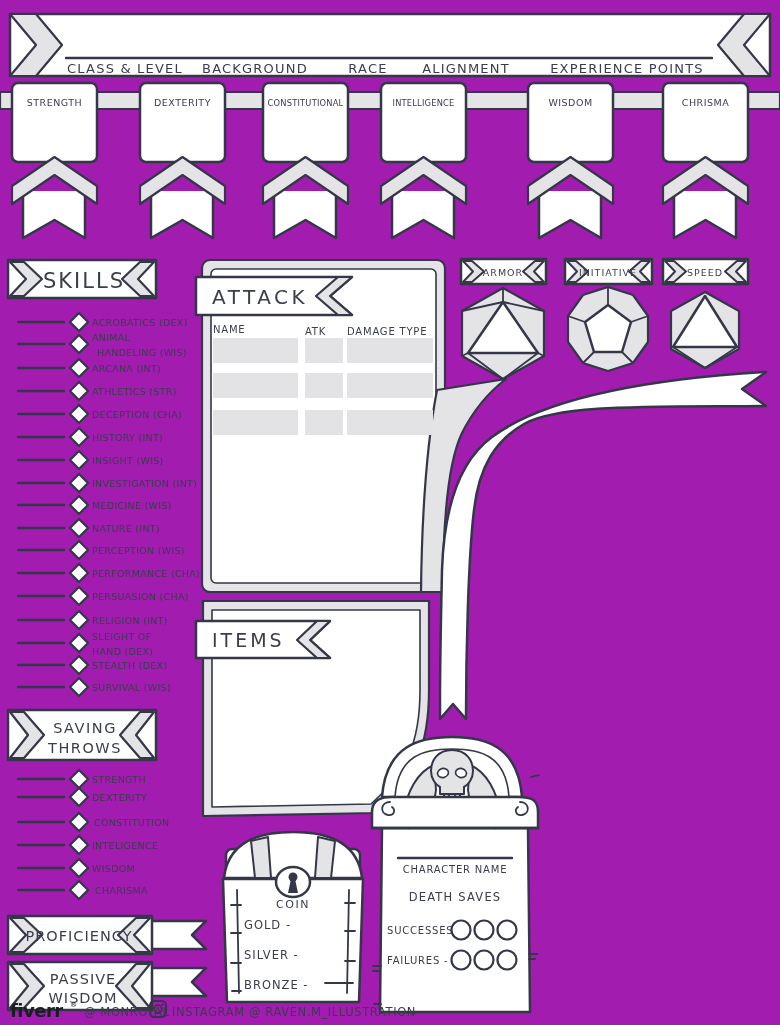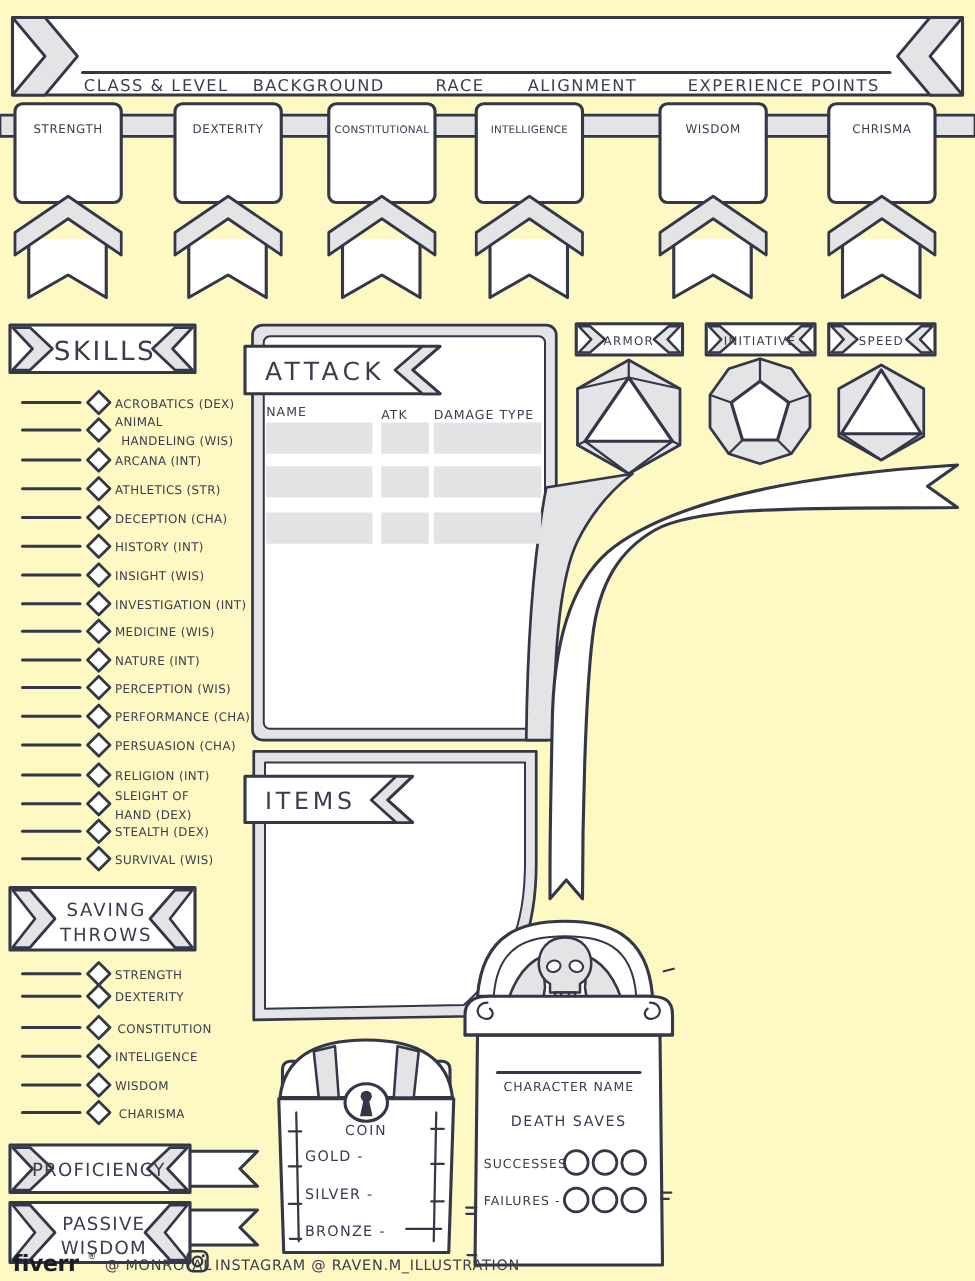--- a/index.html
+++ b/index.html
@@ -1,16 +1,16 @@
 <!DOCTYPE html>
 <html><head>
 <meta charset="utf-8">
 <style>
   html,body{margin:0;padding:0;background:#fff;}
-  .page{position:relative;width:780px;height:1025px;background:#fef9c3;overflow:hidden;
+  .page{position:relative;width:780px;height:1025px;background:#a21caf;overflow:hidden;
         font-family:"DejaVu Sans",sans-serif;}
   svg{position:absolute;inset:0;}
   
   .shape{fill:#ffffff;stroke:#343748;stroke-width:2.5;stroke-linejoin:round;}
   .shape-thin{fill:#ffffff;stroke:#343748;stroke-width:1.6;stroke-linejoin:round;}
   .grayfill{fill:#e4e4e7;stroke:#343748;stroke-width:2.2;stroke-linejoin:round;}
   .graysoft{fill:#e4e4e7;stroke:#343748;stroke-width:2;stroke-linejoin:round;}
   .cell{fill:#e3e3e6;stroke:none;}
   .ln{stroke:#343748;stroke-width:2.4;stroke-linecap:round;}
   .ln-thin{stroke:#343748;stroke-width:1.8;stroke-linecap:round;fill:none;}

